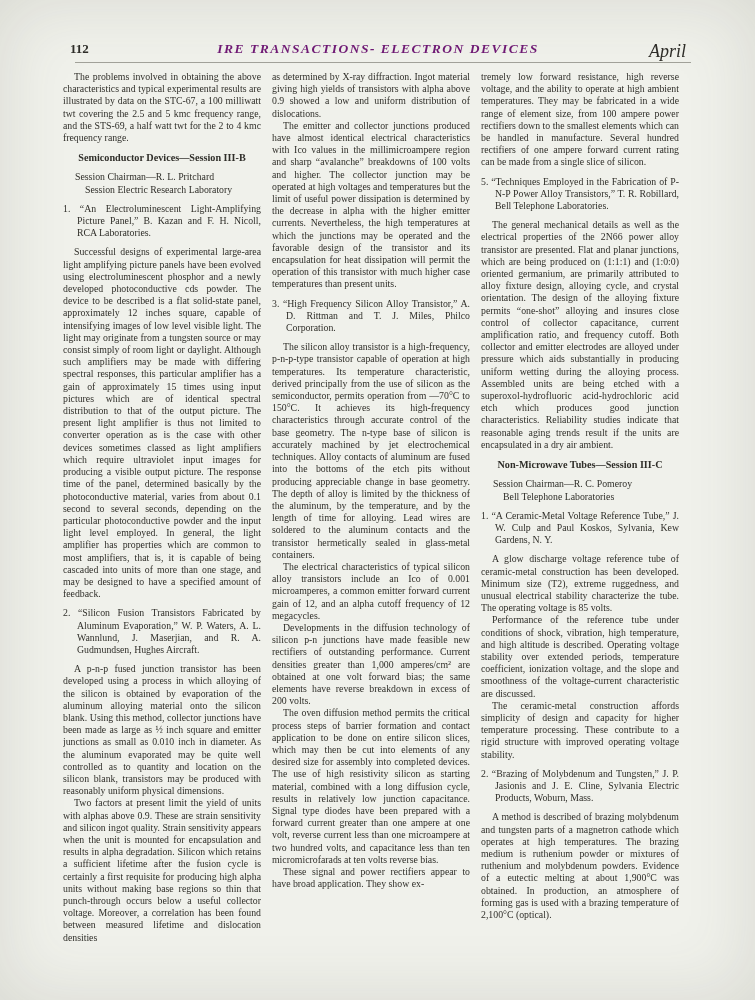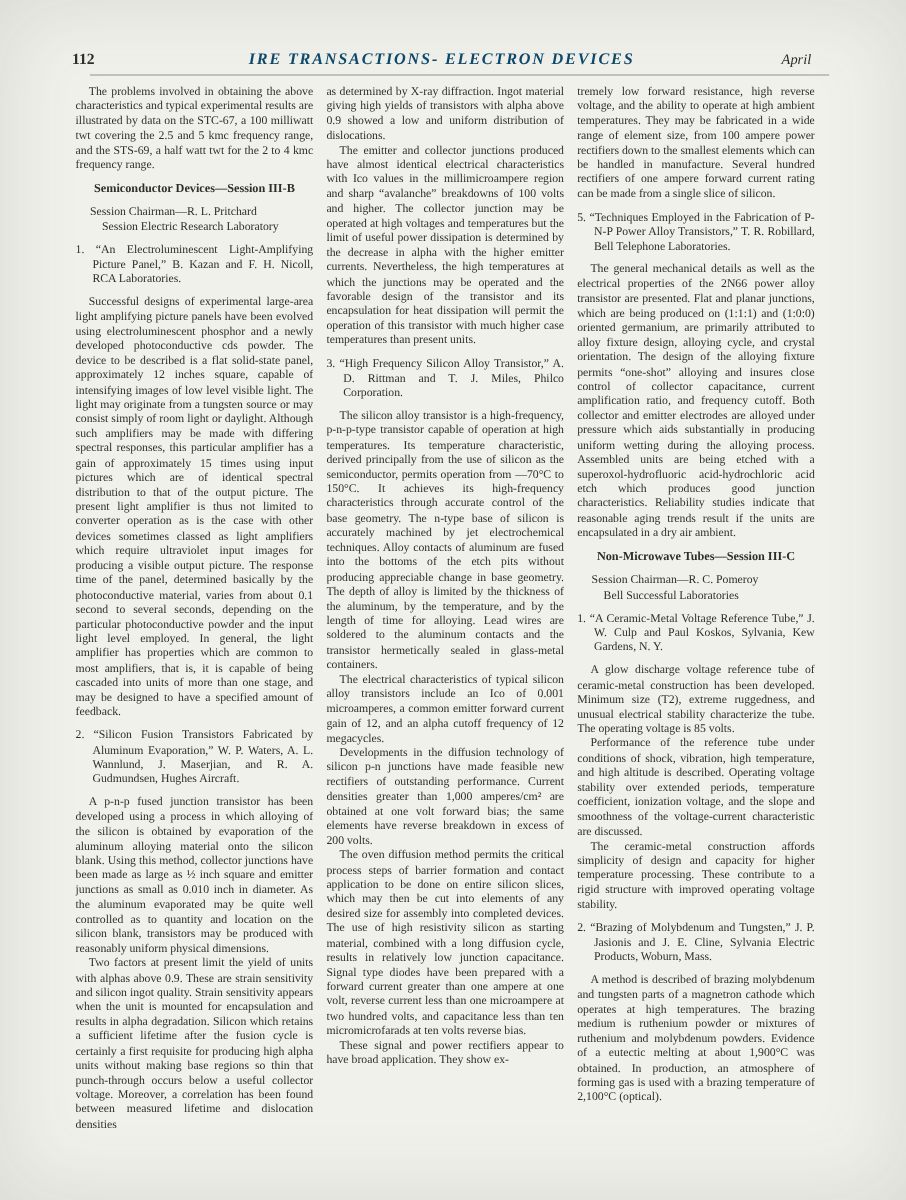--- a/index.html
+++ b/index.html
@@ -16,31 +16,31 @@
     overflow: hidden;
   }
   .page::after {
     content: "";
     position: absolute; inset: 0;
     pointer-events: none;
     box-shadow: inset 0 0 70px rgba(70,70,55,0.14);
   }
   .header {
     position: absolute;
-    top: 41px; left: 60px; width: 616px;
-    display: flex; align-items: center;
+    top: 41px; left: 70px; width: 616px;
+    display: flex; align-items: flex-start;
   }
   .page-number { font-weight: bold; font-size: 13px; width: 60px; }
   .journal-title {
     flex: 1; text-align: center;
     font-weight: bold; font-style: italic;
     font-size: 13.5px; letter-spacing: 1.5px;
-    color: #0c4a6e;
+    color: #701a75;
   }
-  .issue-month { width: 60px; text-align: right; font-style: italic; font-size: 12px; }
+  .issue-month { width: 60px; text-align: right; font-style: italic; font-size: 18px; }
   .header-rule {
     position: absolute; top: 62px; left: 75px; width: 616px; height: 1px;
     background: #a2a29a;
   }
   .columns {
     position: absolute;
     top: 71px; left: 63px; width: 616px; height: 908px;
     display: flex; gap: 11px;
   }
   .col {
@@ -103,21 +103,21 @@
       <p>These signal and power rectifiers appear to have broad application. They show ex-</p>
     </div>
 
     <div class="col">
       <p class="noindent">tremely low forward resistance, high reverse voltage, and the ability to operate at high ambient temperatures. They may be fabricated in a wide range of element size, from 100 ampere power rectifiers down to the smallest elements which can be handled in manufacture. Several hundred rectifiers of one ampere forward current rating can be made from a single slice of silicon.</p>
       <div class="item">5. “Techniques Employed in the Fabrication of P-N-P Power Alloy Transistors,” T. R. Robillard, Bell Telephone Laboratories.</div>
       <p>The general mechanical details as well as the electrical properties of the 2N66 power alloy transistor are presented. Flat and planar junctions, which are being produced on (1:1:1) and (1:0:0) oriented germanium, are primarily attributed to alloy fixture design, alloying cycle, and crystal orientation. The design of the alloying fixture permits “one-shot” alloying and insures close control of collector capacitance, current amplification ratio, and frequency cutoff. Both collector and emitter electrodes are alloyed under pressure which aids substantially in producing uniform wetting during the alloying process. Assembled units are being etched with a superoxol-hydrofluoric acid-hydrochloric acid etch which produces good junction characteristics. Reliability studies indicate that reasonable aging trends result if the units are encapsulated in a dry air ambient.</p>
       <div class="section-heading">Non-Microwave Tubes—Session III-C</div>
       <div class="chairman">
         <div class="chair-line">Session Chairman—R. C. Pomeroy</div>
-        <div class="chair-line chair-line2">Bell Successful Laboratories</div>
+        <div class="chair-line chair-line2">Bell Telephone Laboratories</div>
       </div>
       <div class="item">1. “A Ceramic-Metal Voltage Reference Tube,” J. W. Culp and Paul Koskos, Sylvania, Kew Gardens, N. Y.</div>
       <p>A glow discharge voltage reference tube of ceramic-metal construction has been developed. Minimum size (T2), extreme ruggedness, and unusual electrical stability characterize the tube. The operating voltage is 85 volts.</p>
       <p>Performance of the reference tube under conditions of shock, vibration, high temperature, and high altitude is described. Operating voltage stability over extended periods, temperature coefficient, ionization voltage, and the slope and smoothness of the voltage-current characteristic are discussed.</p>
       <p>The ceramic-metal construction affords simplicity of design and capacity for higher temperature processing. These contribute to a rigid structure with improved operating voltage stability.</p>
       <div class="item">2. “Brazing of Molybdenum and Tungsten,” J. P. Jasionis and J. E. Cline, Sylvania Electric Products, Woburn, Mass.</div>
       <p>A method is described of brazing molybdenum and tungsten parts of a magnetron cathode which operates at high temperatures. The brazing medium is ruthenium powder or mixtures of ruthenium and molybdenum powders. Evidence of a eutectic melting at about 1,900°C was obtained. In production, an atmosphere of forming gas is used with a brazing temperature of 2,100°C (optical).</p>
     </div>
 
   </div>

